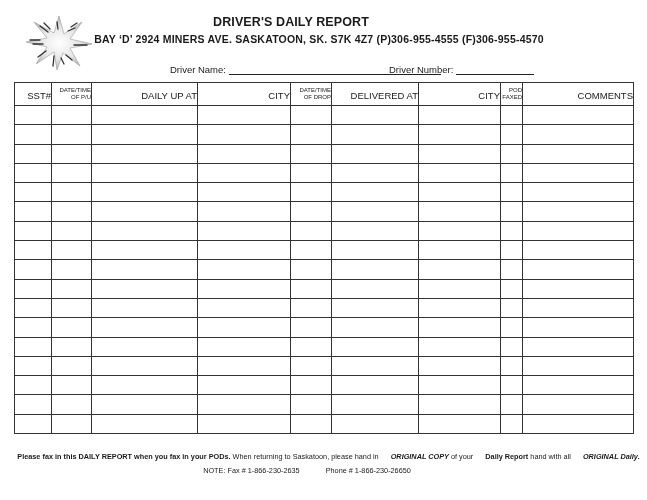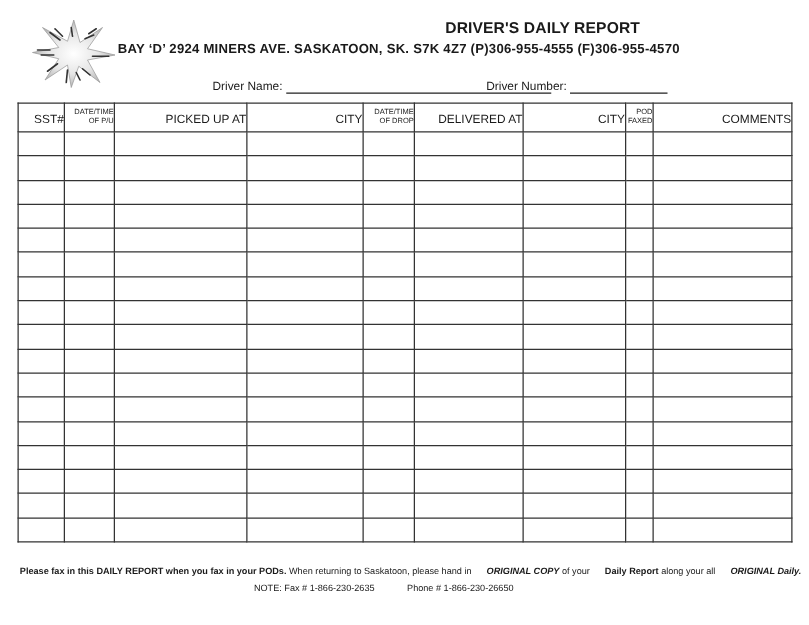--- a/index.html
+++ b/index.html
@@ -1,18 +1,18 @@
 <!DOCTYPE html>
 <html><head>
 <meta charset="utf-8">
 <style>
   html, body { margin:0; padding:0; background:#fff; }
   body { width:647px; height:500px; position:relative; overflow:hidden; font-family:"Liberation Sans", sans-serif; color:#1a1a1a; }
   .logo { position:absolute; left:24px; top:14px; width:70px; height:58px; }
-  .title { position:absolute; left:0; width:512px; top:15px; text-align:right; font-weight:bold; font-size:12.5px; letter-spacing:0.1px; padding-left:70px; box-sizing:border-box; }
+  .title { position:absolute; left:0; width:512px; top:15px; text-align:center; font-weight:bold; font-size:12.5px; letter-spacing:0.1px; padding-left:70px; box-sizing:border-box; }
   .address { position:absolute; left:0; width:562px; top:33px; text-align:center; font-weight:bold; font-size:10.5px; padding-left:76px; box-sizing:border-box; letter-spacing:0.2px; }
   .driver-line { position:absolute; top:64px; font-size:9.5px; display:flex; align-items:flex-end; }
   .uline { display:inline-block; border-bottom:1px solid #222; height:10px; margin-left:3px; }
   table.grid { position:absolute; left:14px; top:82px; border-collapse:collapse; table-layout:fixed; width:619px; }
   table.grid th, table.grid td { border:1.3px solid #333; padding:0; }
   table.grid th { height:22px; font-weight:normal; text-align:right; vertical-align:middle; }
   th .big { font-size:9.5px; }
   th .small { font-size:6px; line-height:7px; display:block; }
   table.grid td { height:18.3px; }
   .footer1 { position:absolute; left:0; width:647px; top:452px; text-align:center; font-size:7.3px; }
@@ -73,21 +73,21 @@
       <col style="width:22px">
       <col style="width:111px">
   </colgroup>
   <thead>
     <tr>
       <th><span class="big">SST#</span></th>
       <th>
           <span class="small">DATE/TIME</span>
           <span class="small">OF P/U</span>
         </th>
-      <th><span class="big">PICKED UP AT</span></th>
+      <th><span class="big">DAILY UP AT</span></th>
       <th><span class="big">CITY</span></th>
       <th>
           <span class="small">DATE/TIME</span>
           <span class="small">OF DROP</span>
         </th>
       <th><span class="big">DELIVERED AT</span></th>
       <th><span class="big">CITY</span></th>
       <th>
           <span class="small">POD</span>
           <span class="small">FAXED</span>
@@ -280,17 +280,17 @@
         <td></td>
         <td></td>
         <td></td>
         <td></td>
         <td></td>
       </tr>
     </tbody>
 </table>
 
 <div class="footer1">
-  <b>Please fax in this DAILY REPORT when you fax in your PODs.</b><span> When returning to Saskatoon, please hand in </span><span class="bi">ORIGINAL COPY</span><span> of your </span><b>Daily Report</b><span> along your all </span><span class="bi">ORIGINAL Daily.</span>
+  <b>Please fax in this DAILY REPORT when you fax in your PODs.</b><span> When returning to Saskatoon, please hand in </span><span class="bi">ORIGINAL COPY</span><span> of your </span><b>Daily Report</b><span> hand with all </span><span class="bi">ORIGINAL Daily.</span>
 </div>
 <div class="footer2">
   <span>NOTE: Fax # 1-866-230-2635</span><span>Phone # 1-866-230-26650</span>
 </div>
 
 </body></html>

